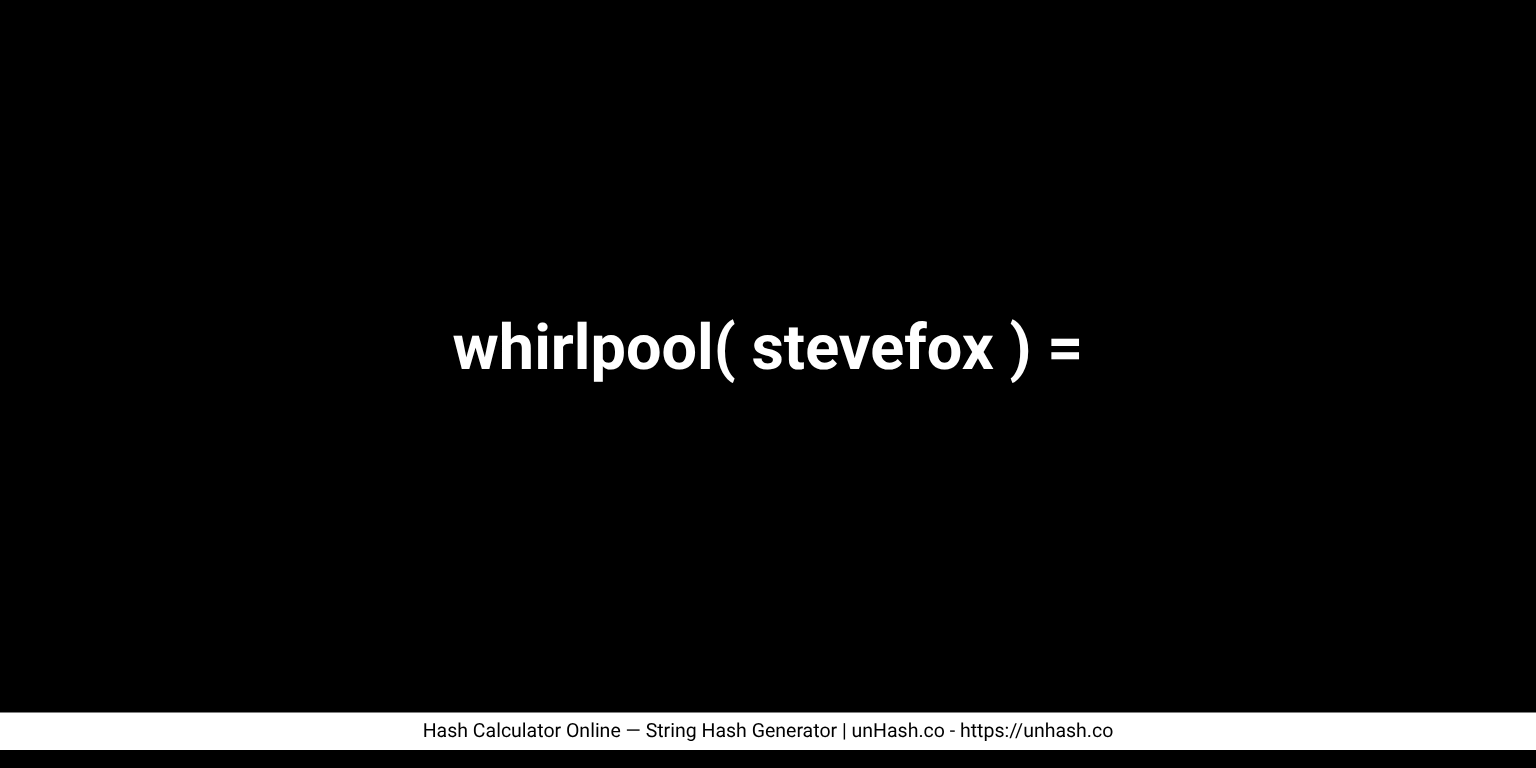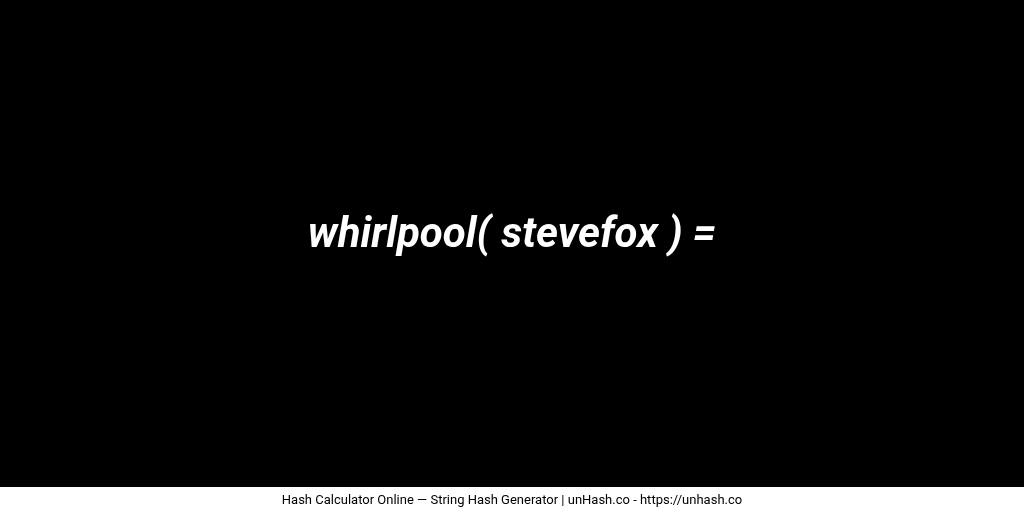--- a/index.html
+++ b/index.html
@@ -20,42 +20,41 @@
       overflow: hidden;
     }
     .content {
       display: flex;
       flex-direction: column;
       align-items: center;
       justify-content: center;
       flex: 1;
       width: 100%;
       padding: 0 40px;
-      font-style: italic;
     }
     .heading {
       color: #ffffff;
       font-size: 42px;
       font-weight: 700;
       text-align: center;
       margin-bottom: 48px;
     }
     .hash-output {
       color: #ffffff;
       font-size: 12.2px;
       font-weight: 400;
       text-align: center;
       letter-spacing: 0.2px;
       word-break: break-all;
       max-width: 960px;
       line-height: 1.4;
     }
     .footer {
       position: absolute;
-      bottom: 0;
+      bottom: 12px;
       left: 0;
       right: 0;
       background: #ffffff;
       color: #000000;
       font-size: 13px;
       text-align: center;
       padding: 5px 0;
       font-weight: 400;
       margin-top: 20px;
     }

